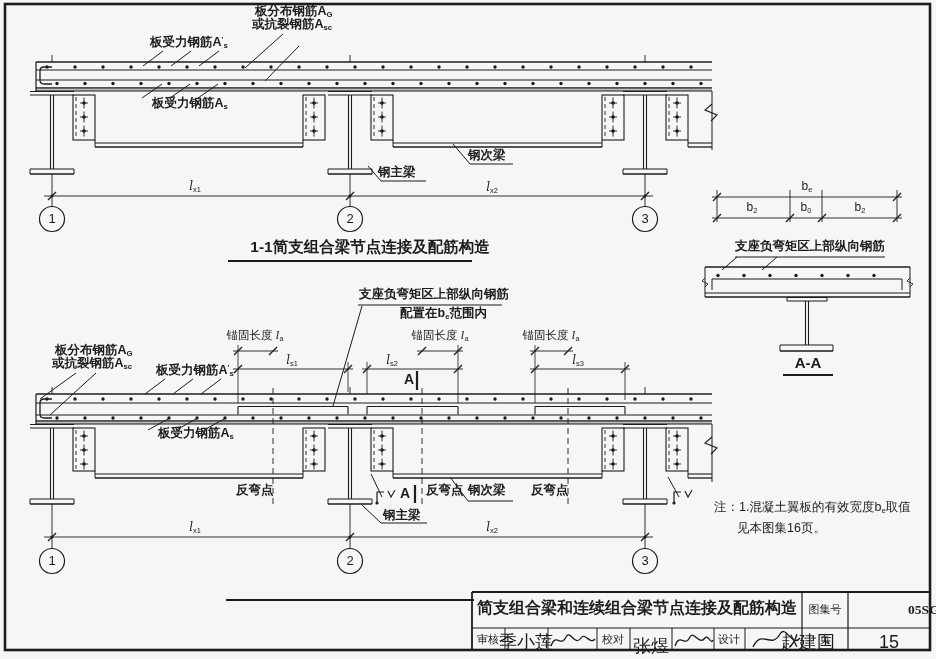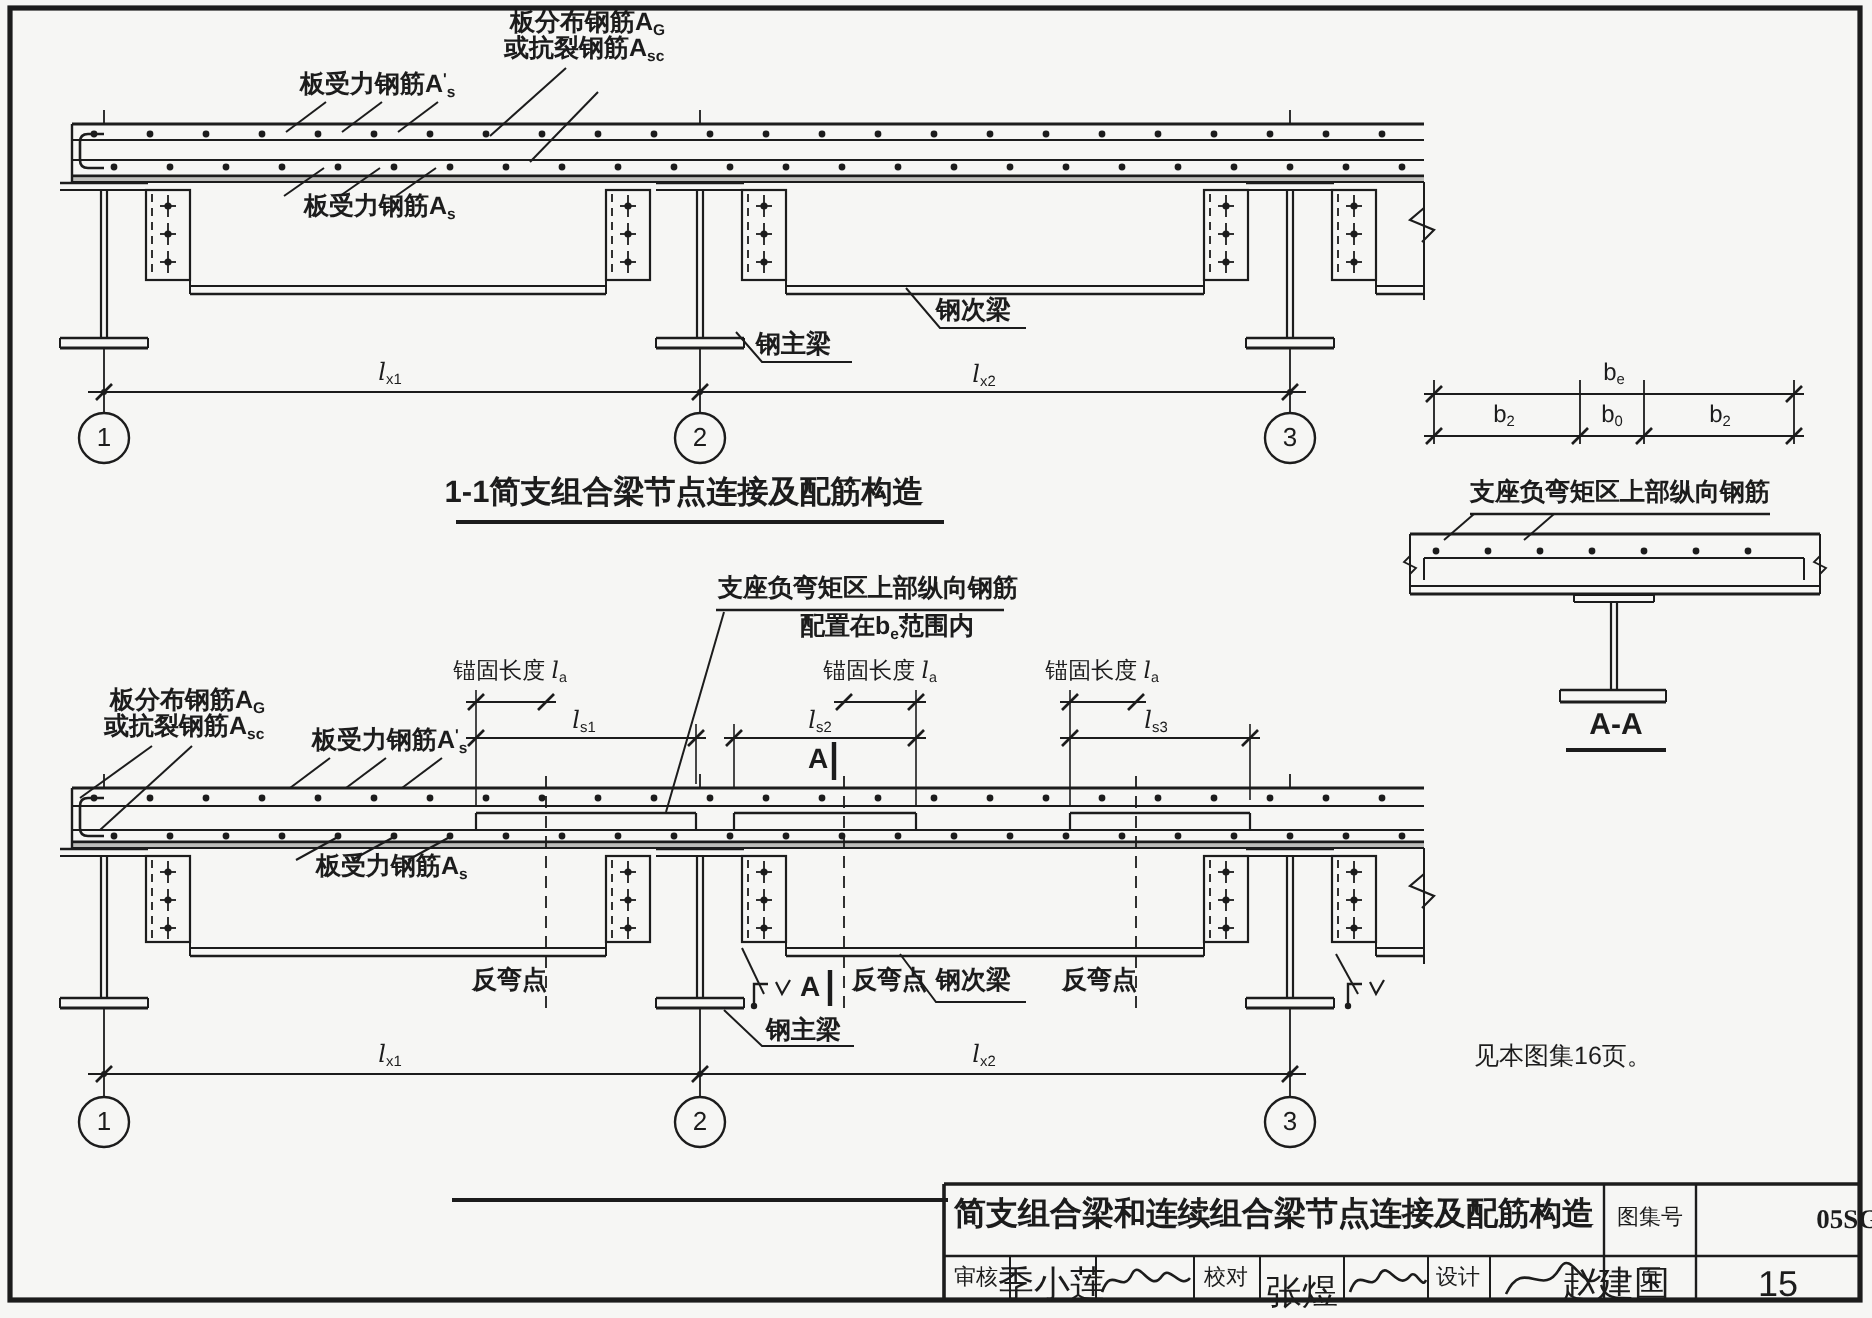--- a/index.html
+++ b/index.html
@@ -489,54 +489,55 @@
   <div class="lbl" style="left:255px;top:5px"><span>板分布钢筋A</span><span class="seg-sub">G</span></div>
   <div class="lbl" style="left:252px;top:18px"><span>或抗裂钢筋A</span><span class="seg-sub">sc</span></div>
   <div class="lbl" style="left:152px;top:97px"><span>板受力钢筋A</span><span class="seg-sub">s</span></div>
   <div class="lbl" style="left:468px;top:149px">钢次梁</div>
   <div class="lbl" style="left:378px;top:166px">钢主梁</div>
   <div class="lbl dim c" style="left:195px;top:180px"><span class="seg-i">l</span><span class="seg-sub">x1</span></div>
   <div class="lbl dim c" style="left:492px;top:181px"><span class="seg-i">l</span><span class="seg-sub">x2</span></div>
   <div class="lbl gridnum c" style="left:52px;top:212px">1</div>
   <div class="lbl gridnum c" style="left:350px;top:212px">2</div>
   <div class="lbl gridnum c" style="left:645px;top:212px">3</div>
-  <div class="lbl dtitle c" style="left:342px;top:239px">1-1简支组合梁节点连接及配筋构造</div>
+  <div class="lbl dtitle c" style="left:370px;top:239px">1-1简支组合梁节点连接及配筋构造</div>
 
   <div class="lbl dim c" style="left:807px;top:180px"><span>b</span><span class="seg-sub">e</span></div>
   <div class="lbl dim c" style="left:752px;top:201px"><span>b</span><span class="seg-sub">2</span></div>
   <div class="lbl dim c" style="left:806px;top:201px"><span>b</span><span class="seg-sub">0</span></div>
   <div class="lbl dim c" style="left:860px;top:201px"><span>b</span><span class="seg-sub">2</span></div>
   <div class="lbl" style="left:735px;top:240px;font-size:12.5px">支座负弯矩区上部纵向钢筋</div>
   <div class="lbl c" style="left:808px;top:355px;font-size:15px">A-A</div>
 
   <div class="lbl" style="left:359px;top:288px;font-size:12.5px">支座负弯矩区上部纵向钢筋</div>
   <div class="lbl" style="left:400px;top:307px;font-size:12.5px"><span>配置在b</span><span class="seg-sub">e</span><span>范围内</span></div>
   <div class="lbl dim c" style="left:255px;top:330px;font-size:11.5px"><span>锚固长度 </span><span class="seg-i">l</span><span class="seg-sub">a</span></div>
   <div class="lbl dim c" style="left:440px;top:330px;font-size:11.5px"><span>锚固长度 </span><span class="seg-i">l</span><span class="seg-sub">a</span></div>
   <div class="lbl dim c" style="left:551px;top:330px;font-size:11.5px"><span>锚固长度 </span><span class="seg-i">l</span><span class="seg-sub">a</span></div>
   <div class="lbl dim c" style="left:292px;top:354px"><span class="seg-i">l</span><span class="seg-sub">s1</span></div>
-  <div class="lbl dim c" style="left:410px;top:354px"><span class="seg-i">l</span><span class="seg-sub">s2</span></div>
+  <div class="lbl dim c" style="left:392px;top:354px"><span class="seg-i">l</span><span class="seg-sub">s2</span></div>
   <div class="lbl dim c" style="left:578px;top:354px"><span class="seg-i">l</span><span class="seg-sub">s3</span></div>
   <div class="lbl" style="left:55px;top:344px"><span>板分布钢筋A</span><span class="seg-sub">G</span></div>
   <div class="lbl" style="left:52px;top:357px"><span>或抗裂钢筋A</span><span class="seg-sub">sc</span></div>
   <div class="lbl" style="left:156px;top:364px"><span>板受力钢筋A</span><span class="seg-sup">'</span><span class="seg-sub">s</span></div>
   <div class="lbl" style="left:158px;top:427px"><span>板受力钢筋A</span><span class="seg-sub">s</span></div>
   <div class="lbl amark" style="left:404px;top:372px">A</div>
   <div class="lbl amark" style="left:400px;top:486px">A</div>
   <div class="lbl" style="left:236px;top:484px">反弯点</div>
   <div class="lbl" style="left:426px;top:484px">反弯点</div>
   <div class="lbl" style="left:531px;top:484px">反弯点</div>
   <div class="lbl" style="left:468px;top:484px">钢次梁</div>
   <div class="lbl" style="left:383px;top:509px">钢主梁</div>
   <div class="lbl dim c" style="left:195px;top:521px"><span class="seg-i">l</span><span class="seg-sub">x1</span></div>
   <div class="lbl dim c" style="left:492px;top:521px"><span class="seg-i">l</span><span class="seg-sub">x2</span></div>
   <div class="lbl gridnum c" style="left:52px;top:554px">1</div>
   <div class="lbl gridnum c" style="left:350px;top:554px">2</div>
   <div class="lbl gridnum c" style="left:645px;top:554px">3</div>
 
+  <div class="lbl note" style="left:714px;top:501px"><span>注：1.混凝土翼板的有效宽度b</span><span class="seg-sub">e</span><span>取值</span></div>
   <div class="lbl note" style="left:737px;top:522px">见本图集16页。</div>
 
   <div class="lbl tb-big c" style="left:637px;top:600px">简支组合梁和连续组合梁节点连接及配筋构造</div>
   <div class="lbl tb c" style="left:825px;top:604px">图集号</div>
   <div class="lbl tb-code c" style="left:889px;top:603px">05SG522</div>
   <div class="lbl tb c" style="left:488px;top:634px">审核</div>
   <div class="lbl tb-name c" style="left:526px;top:633px">季小莲</div>
   <div class="lbl tb c" style="left:613px;top:634px">校对</div>
   <div class="lbl tb-name c" style="left:651px;top:637px">张煜</div>
   <div class="lbl tb c" style="left:729px;top:634px">设计</div>

